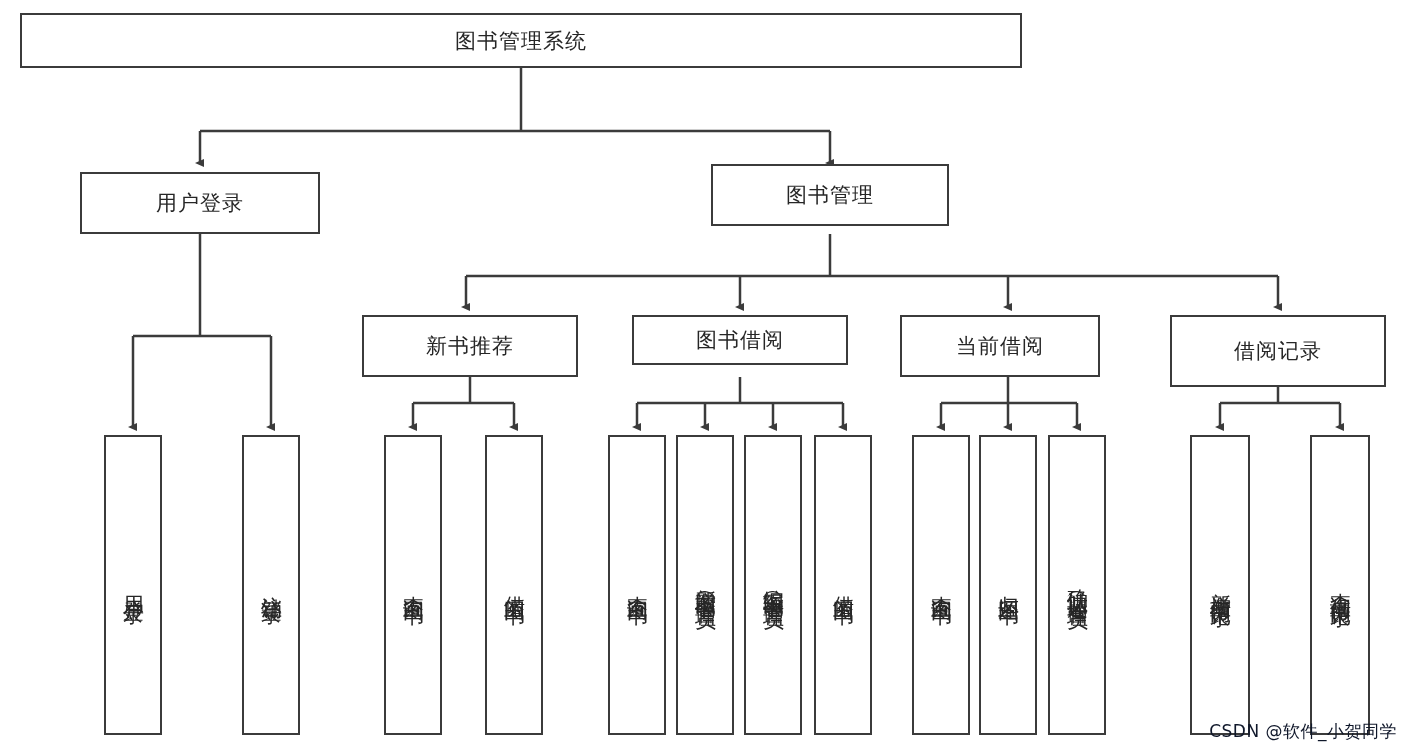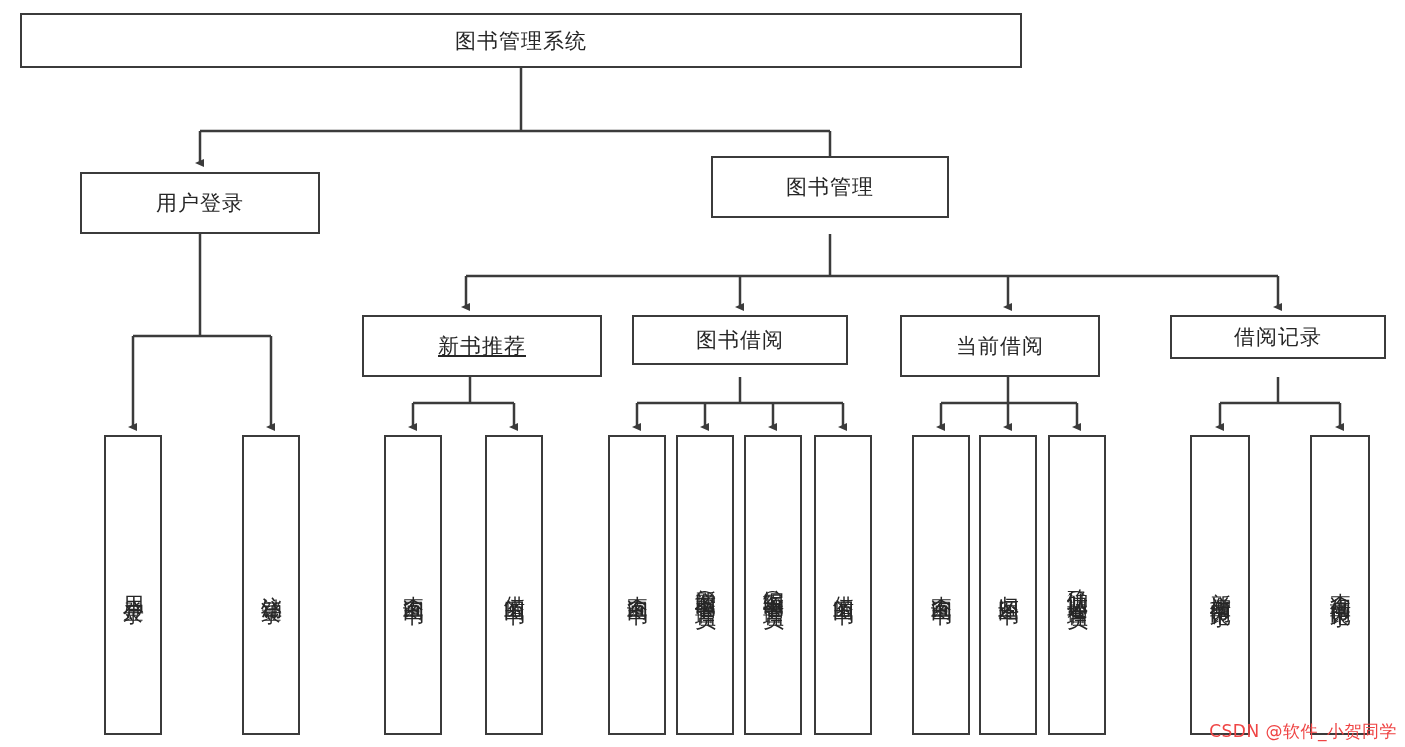--- a/index.html
+++ b/index.html
@@ -52,21 +52,21 @@
   .node.v .vtext {
     writing-mode: vertical-rl;
     text-orientation: upright;
     white-space: nowrap;
   }
   .watermark {
     position: absolute;
     right: 8px;
     bottom: 4px;
     font-size: 17px;
-    color: #ef4444;
+    color: #0f172a;
     letter-spacing: 0.5px;
     z-index: 5;
     white-space: nowrap;
   }
 </style>
 </head>
 <body>
 
 <div id="canvas">
 
@@ -120,34 +120,34 @@
     </g>
   </svg>
 
   <div class="node h" style="left:20px; top:13px; width:1002px; height:55px;">
     <span>图书管理系统</span>
   </div>
 
   <div class="node h" style="left:80px; top:172px; width:240px; height:62px;">
     <span>用户登录</span>
   </div>
-  <div class="node h" style="left:711px; top:156px; width:238px; height:62px;">
+  <div class="node h" style="left:711px; top:164px; width:238px; height:62px;">
     <span>图书管理</span>
   </div>
 
-  <div class="node h" style="left:362px; top:315px; width:240px; height:62px;text-decoration:underline;">
+  <div class="node h" style="left:362px; top:315px; width:216px; height:62px;">
     <span>新书推荐</span>
   </div>
   <div class="node h" style="left:632px; top:315px; width:216px; height:50px;">
     <span>图书借阅</span>
   </div>
   <div class="node h" style="left:900px; top:315px; width:200px; height:62px;">
     <span>当前借阅</span>
   </div>
-  <div class="node h" style="left:1170px; top:315px; width:216px; height:44px;">
+  <div class="node h" style="left:1170px; top:315px; width:216px; height:72px;">
     <span>借阅记录</span>
   </div>
 
   <div class="node v" style="left:104px; top:435px; width:58px; height:300px;">
     <span class="vtext">用户登录</span>
   </div>
   <div class="node v" style="left:242px; top:435px; width:58px; height:300px;">
     <span class="vtext">注销登录</span>
   </div>
 

